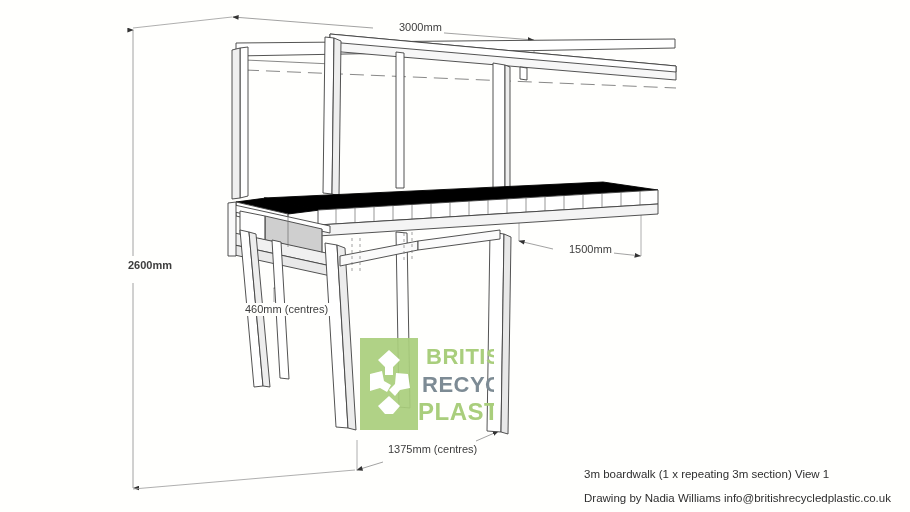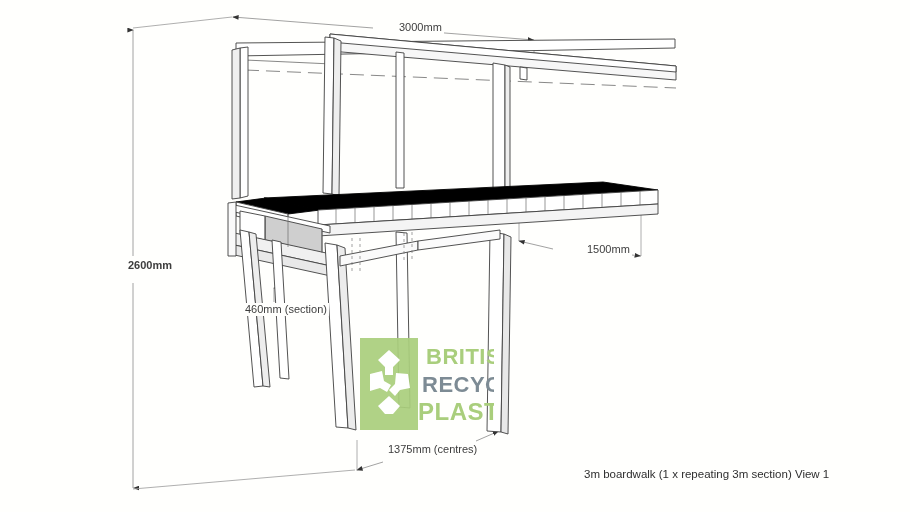--- a/index.html
+++ b/index.html
@@ -223,22 +223,23 @@
         <text x="62" y="54" font-size="22" fill="#7d8b94" letter-spacing="0.5">RECYCLED</text>
         <text x="58" y="82" font-size="24" fill="#a9ce7c" letter-spacing="0.5">PLASTIC</text>
       </g>
     </svg>
   </div>
 
   <div class="dimtext" style="left:126px;top:259px;font-weight:bold;">2600mm</div>
 
   <div class="dimtext" style="left:375px;top:21px;margin-left:22px;">3000mm</div>
 
-  <div class="dimtext" style="left:585px;top:243px;">1500mm</div>
-
-  <div class="dimtext" style="left:243px;top:303px;">460mm (section)</div>
+  <div class="dimtext" style="left:567px;top:243px;">1500mm</div>
+
+  <div class="dimtext" style="left:243px;top:303px;">460mm (centres)</div>
 
   <div class="dimtext" style="left:386px;top:443px;text-align:right;">1375mm (centres)</div>
 
   <div class="captiontext" style="left:584px;top:468px;">3m boardwalk (1 x repeating 3m section) View 1</div>
 
+  <div class="captiontext" style="left:584px;top:492px;">Drawing by Nadia Williams info@britishrecycledplastic.co.uk</div>
 
 </div>
 
 </body></html>

